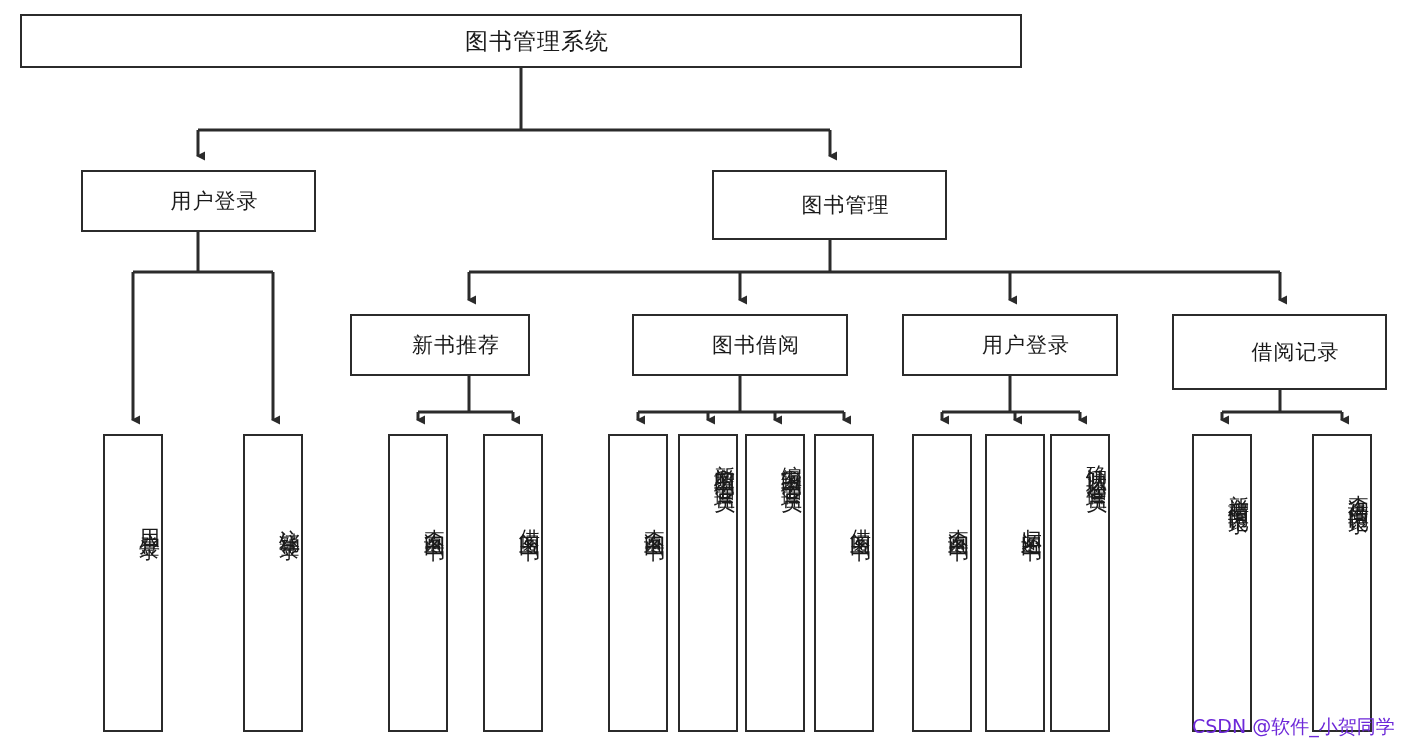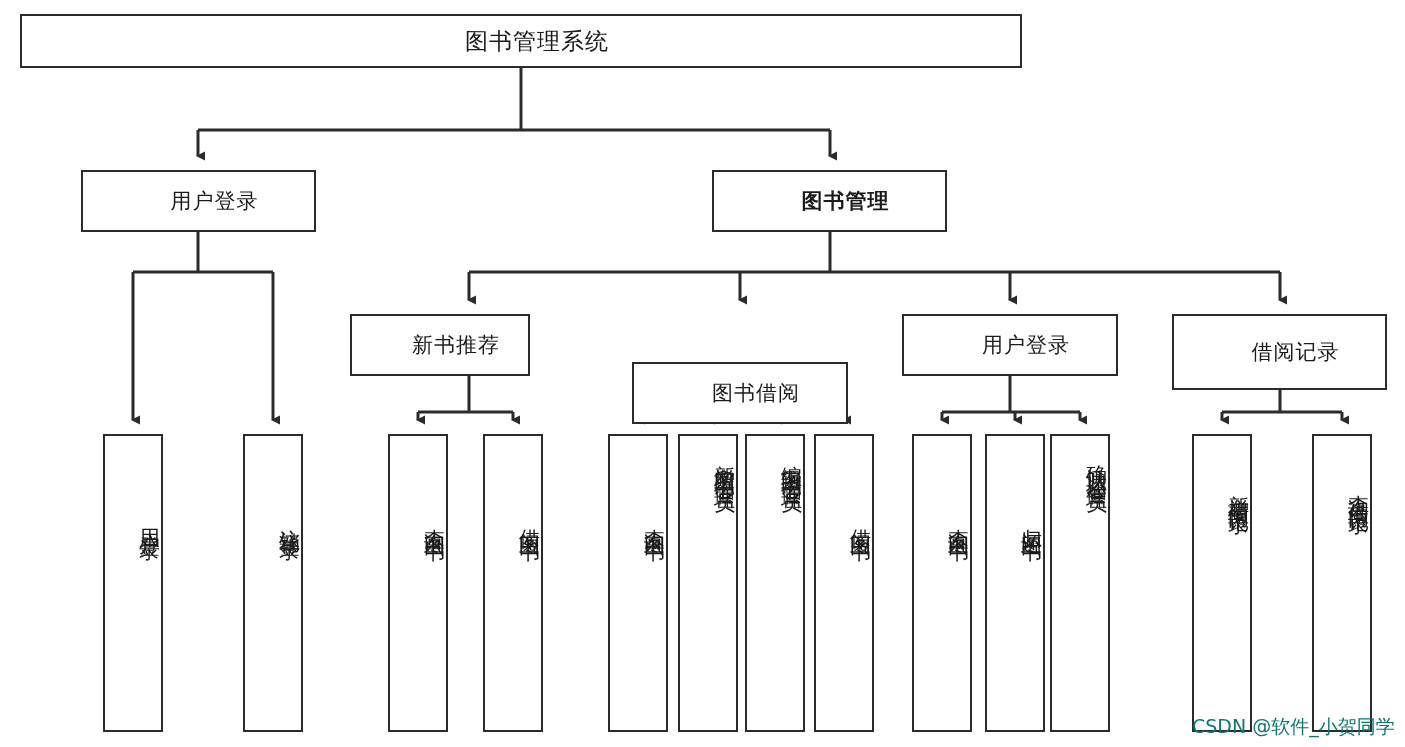--- a/index.html
+++ b/index.html
@@ -53,21 +53,21 @@
   }
   .htext {
     white-space: nowrap;
     letter-spacing: 1px;
   }
   #watermark {
     position: absolute;
     left: 1192px;
     top: 714px;
     font-size: 19px;
-    color: #0f766e;
+    color: #6d28d9;
     white-space: nowrap;
     z-index: 3;
   }
 </style>
 </head>
 <body>
 
 <div id="canvas">
 
   <svg id="connectors" viewBox="0 0 1405 747" xmlns="http://www.w3.org/2000/svg">
@@ -121,28 +121,28 @@
     </g>
   </svg>
 
   <div class="node root" style="left:20px; top:14px; width:1002px; height:54px;">
     <span class="htext">图书管理系统</span>
   </div>
 
   <div class="node lvl2" style="left:81px; top:170px; width:235px; height:62px;">
     <span class="htext">用户登录</span>
   </div>
-  <div class="node lvl2" style="left:712px; top:170px; width:235px; height:62px;font-weight:bold;">
+  <div class="node lvl2" style="left:712px; top:170px; width:235px; height:70px;">
     <span class="htext">图书管理</span>
   </div>
 
   <div class="node lvl3" style="left:350px; top:314px; width:180px; height:62px;">
     <span class="htext">新书推荐</span>
   </div>
-  <div class="node lvl3" style="left:632px; top:314px; width:216px; height:62px;margin-top:48px;">
+  <div class="node lvl3" style="left:632px; top:314px; width:216px; height:62px;">
     <span class="htext">图书借阅</span>
   </div>
   <div class="node lvl3" style="left:902px; top:314px; width:216px; height:62px;">
     <span class="htext">用户登录</span>
   </div>
   <div class="node lvl3" style="left:1172px; top:314px; width:215px; height:76px;">
     <span class="htext">借阅记录</span>
   </div>
 
   <div class="node leaf" style="left:103px; top:434px; width:60px; height:298px; padding-top:76px;">

